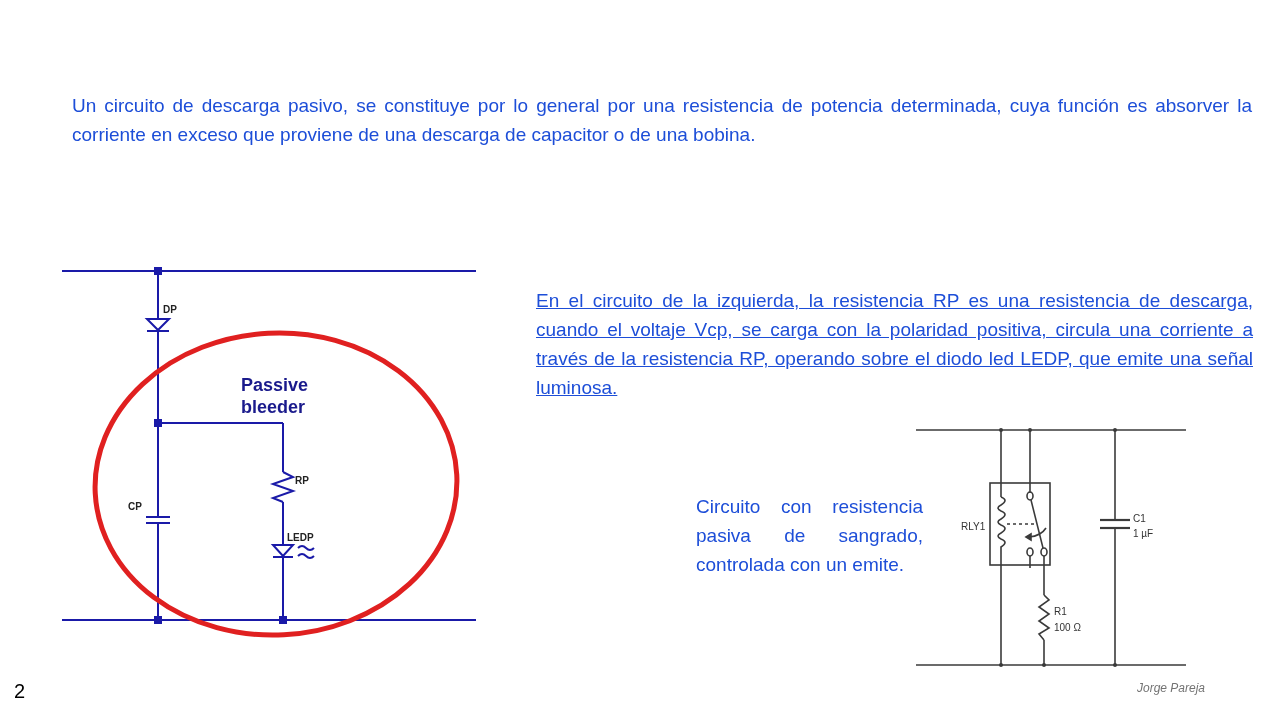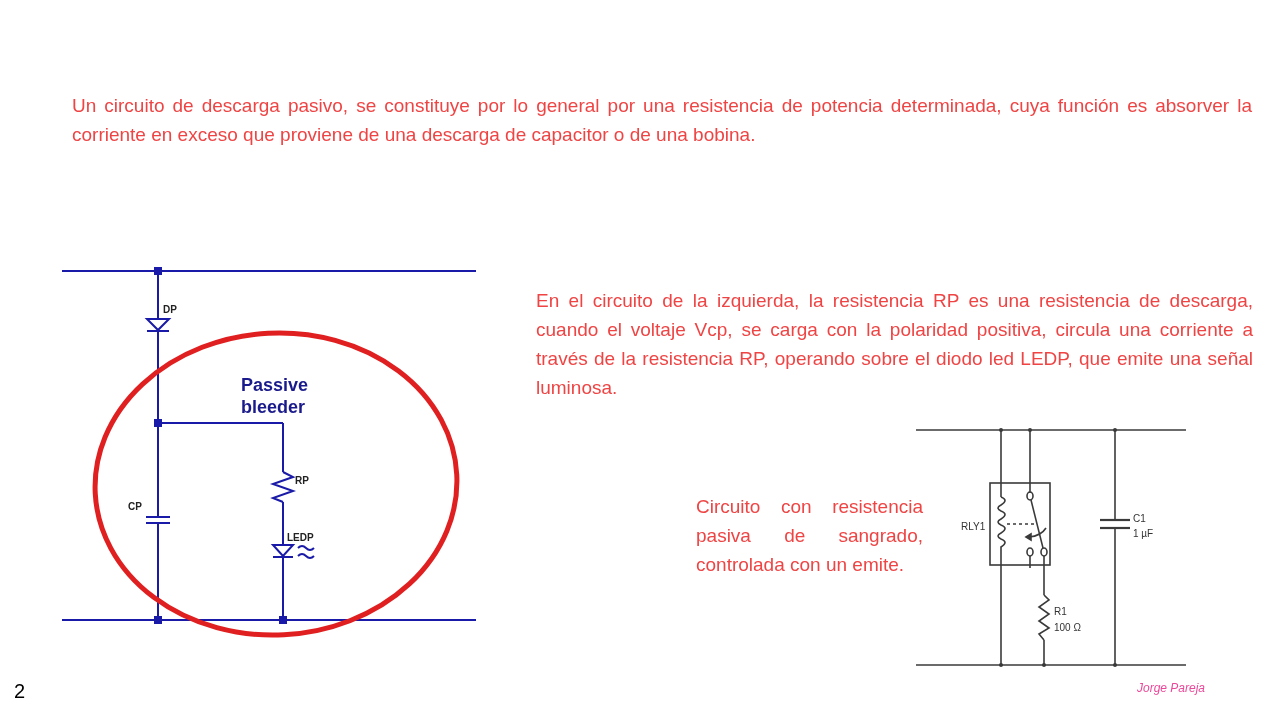--- a/index.html
+++ b/index.html
@@ -1,20 +1,20 @@
 <!DOCTYPE html>
 <html><head>
 <meta charset="utf-8">
 <style>
   html, body { margin:0; padding:0; }
   body { width:1280px; height:720px; background:#ffffff; position:relative; overflow:hidden;
          font-family:"Liberation Sans", sans-serif; color:#000; }
-  .txt { position:absolute; font-family:"Liberation Sans", sans-serif; font-size:19px; line-height:29px; color:#ef4444; }
+  .txt { position:absolute; font-family:"Liberation Sans", sans-serif; font-size:19px; line-height:29px; color:#1d4ed8; }
   #intro { left:72px; top:91px; width:1180px; text-align:justify; text-align-last:left; }
-  #desc { left:536px; top:286px; width:717px; text-align:justify; text-align-last:left; }
+  #desc { left:536px; top:286px; width:717px; text-align:justify; text-align-last:left;text-decoration:underline; }
   #caption { left:696px; top:492px; width:227px; text-align:justify; text-align-last:left; }
   #slide-num { position:absolute; left:14px; top:680px; font-size:20px; font-family:"Liberation Sans", sans-serif; }
   #author { position:absolute; left:1137px; top:681px; font-size:12px; font-style:italic; font-family:"Liberation Sans", sans-serif; }
   svg { position:absolute; overflow:visible; }
   .lbl { font-family:"Liberation Sans", sans-serif; }
 </style>
 </head>
 <body>
 
 <div id="intro" class="txt">Un circuito de descarga pasivo, se constituye por lo general por una resistencia de potencia determinada, cuya función es absorver la corriente en exceso que proviene de una descarga de capacitor o de una bobina.</div>
@@ -119,13 +119,13 @@
       <circle cx="1115" cy="665" r="2"></circle>
   </g>
   <text class="lbl" x="961" y="530" font-size="10" fill="#333">RLY1</text>
   <text class="lbl" x="1133" y="522" font-size="10" fill="#333">C1</text>
   <text class="lbl" x="1133" y="537" font-size="10" fill="#333">1 µF</text>
   <text class="lbl" x="1054" y="615" font-size="10" fill="#333">R1</text>
   <text class="lbl" x="1054" y="631" font-size="10" fill="#333">100 Ω</text>
 </svg>
 
 <div id="slide-num">2</div>
-<div id="author" style="color:#ec4899;">Jorge Pareja</div>
+<div id="author" style="color:#737373;">Jorge Pareja</div>
 
 </body></html>

